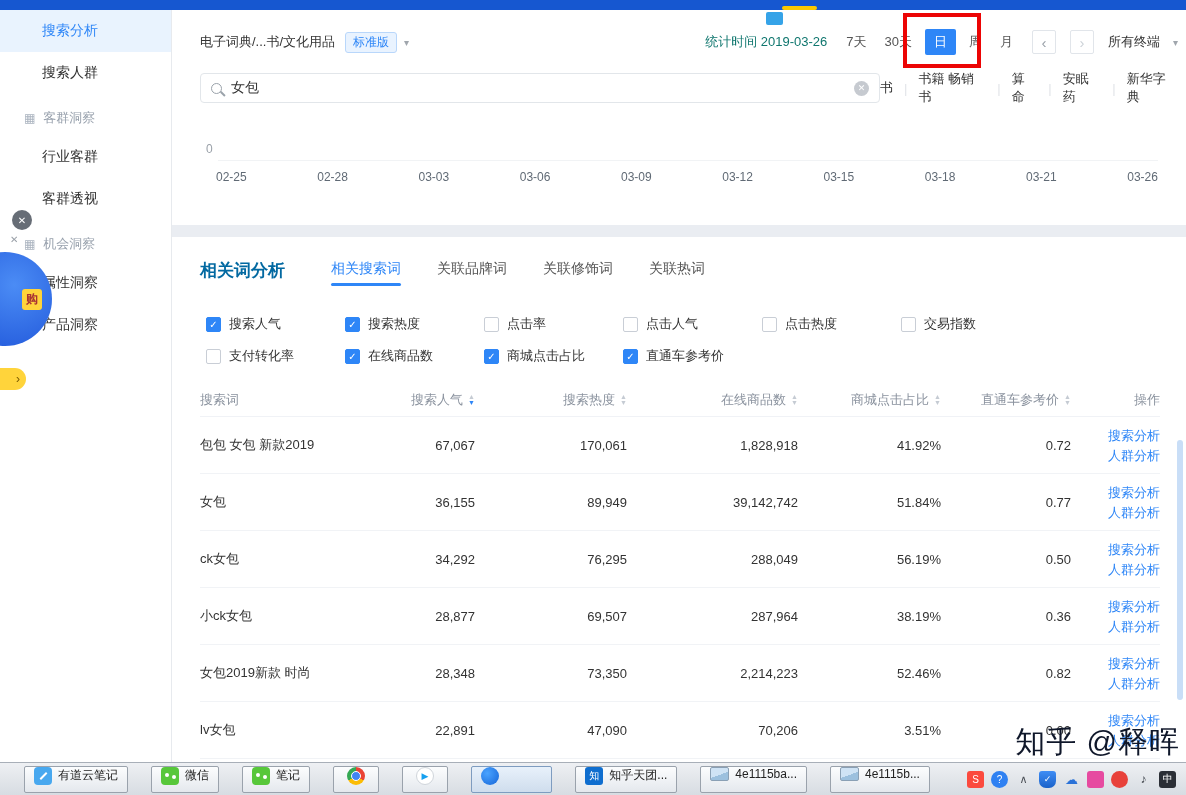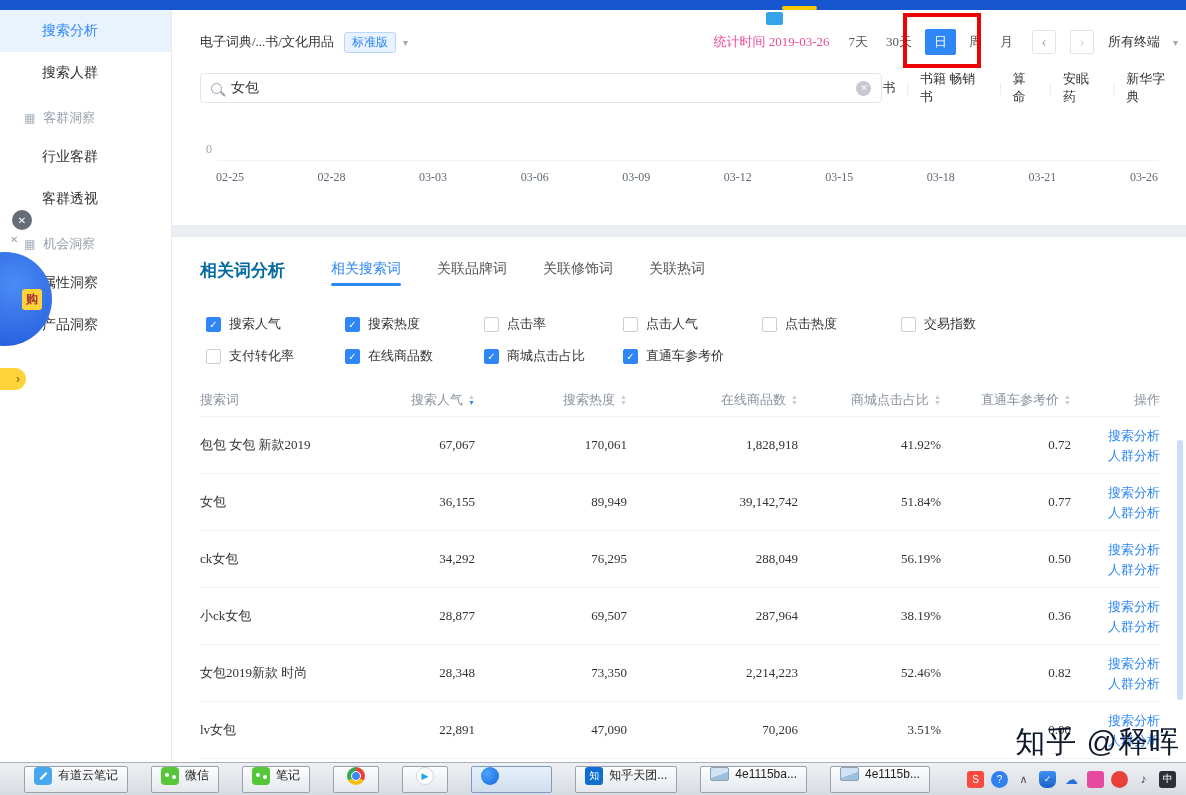--- a/index.html
+++ b/index.html
@@ -25,32 +25,32 @@
   .ad-close { position:absolute; left:12px; top:210px; width:20px; height:20px; border-radius:50%;
     background:#676d76; color:#fff; font-size:10px; display:flex; align-items:center; justify-content:center; z-index:30; }
   .ad-close-sm { position:absolute; left:10px; top:234px; color:#9aa0a8; font-size:10px; z-index:30; }
   .ad-circle { position:absolute; left:-42px; top:252px; width:94px; height:94px; border-radius:50%;
     background:radial-gradient(circle at 60% 35%, #4b8cf5, #1d53d8); z-index:30; display:flex; align-items:center; justify-content:flex-end; padding-right:10px; }
   .ad-badge { background:#ffd43b; color:#a33; font-weight:bold; font-size:12px; border-radius:3px; padding:2px 4px; }
   .ad-arrow { position:absolute; left:-8px; top:368px; width:34px; height:22px; border-radius:0 11px 11px 0;
     background:#ffd43b; color:#7a5b00; font-size:12px; display:flex; align-items:center; justify-content:flex-end; padding-right:6px; z-index:30; }
 
   
-  .main { position:absolute; left:172px; top:10px; right:0; bottom:33px; background:#eaedf2; z-index:4;font-family:Liberation Serif, serif; }
+  .main { position:absolute; left:172px; top:10px; right:0; bottom:33px; background:#eaedf2; z-index:4; }
   .card1 { position:absolute; left:0; top:0; right:0; height:215px; background:#fff; }
   .card2 { position:absolute; left:0; top:227px; right:0; bottom:0; background:#fff; overflow:hidden; }
 
   
   .hrow { display:flex; align-items:center; margin:16px 0 0 28px; height:32px; padding-right:8px; }
   .crumb { font-size:13px; color:#333; }
   .badge { margin-left:10px; font-size:12px; color:#2e86f7; background:#e9f3ff; border:1px solid #b9d7fb;
     border-radius:3px; padding:1px 7px; }
   .caret { margin-left:7px; color:#a0a6ad; font-size:10px; }
   .hr-right { margin-left:auto; display:flex; align-items:center; gap:14px; font-size:13px; color:#555; }
-  .stat { color:#ec4899; }
+  .stat { color:#0f766e; }
   .rangebtn { cursor:pointer; padding:4px 5px; border-radius:2px; color:#555; }
   .rangebtn.act { background:#2e86f7; color:#fff; padding:4px 9px; }
   .pgbtn { width:24px; height:24px; border:1px solid #e1e5ea; border-radius:2px; display:flex;
     align-items:center; justify-content:center; color:#9aa1a9; font-size:15px; cursor:pointer; }
   .pgbtn.dis { color:#ccd2d8; }
   .terminal { display:flex; align-items:center; gap:6px; color:#333; cursor:pointer; }
 
   
   .srow { display:flex; align-items:center; margin:14px 0 0 28px; height:32px; padding-right:8px; }
   .searchbox { width:685px; height:30px; border:1px solid #e2e6ea; border-radius:4px; display:flex;

